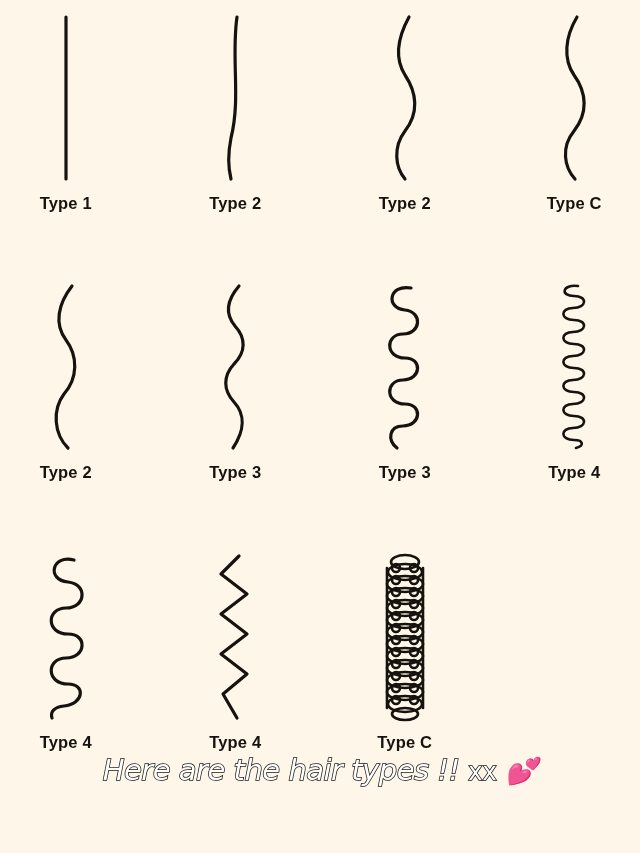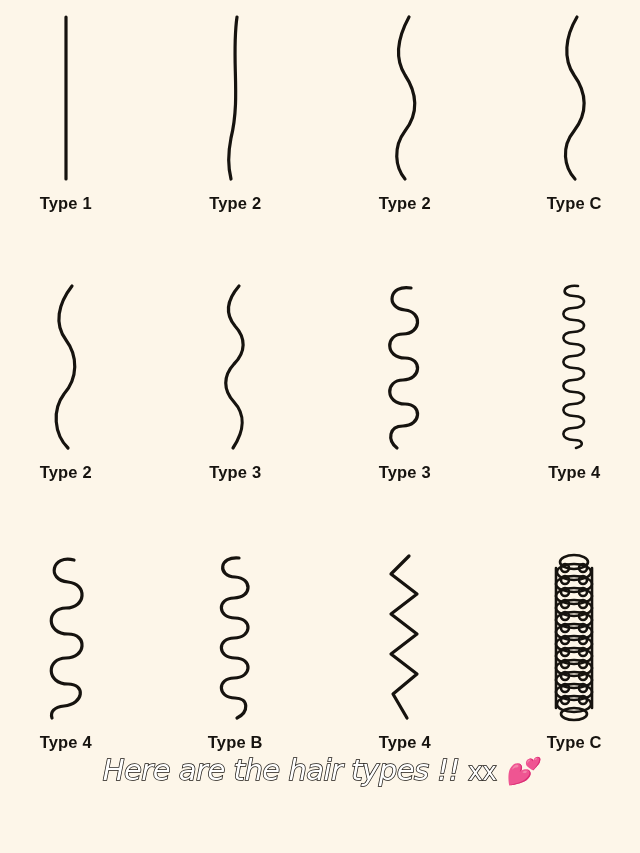--- a/index.html
+++ b/index.html
@@ -215,36 +215,20 @@
             C 10 56, 10 82, 32 82
             C 52 82, 50 106, 30 106
             C 10 106, 10 132, 32 132
             C 50 132, 48 152, 28 154
             C 18 155, 14 160, 16 166"></path>
         </svg>
       </div>
       <div class="label">Type 4</div>
     </div>
 
-    <div class="cell">
-      <div class="art">
-        <svg width="60" height="170" viewBox="0 0 60 170">
-          <path class="stroke" d="M34 6
-            C 14 4, 12 24, 30 25
-            C 48 26, 47 46, 29 46
-            C 12 46, 12 66, 30 66
-            C 48 66, 47 86, 29 86
-            C 12 86, 12 106, 30 106
-            C 48 106, 47 126, 29 126
-            C 12 126, 12 146, 30 146
-            C 44 146, 44 160, 32 166"></path>
-        </svg>
-      </div>
-      <div class="label">Type B</div>
-    </div>
 
     <div class="cell">
       <div class="art">
         <svg width="60" height="170" viewBox="0 0 60 170">
           <path class="stroke" d="M34 4 L16 22 L42 42 L16 62 L42 82 L16 102 L42 122 L18 142 L32 166"></path>
         </svg>
       </div>
       <div class="label">Type 4</div>
     </div>
 

